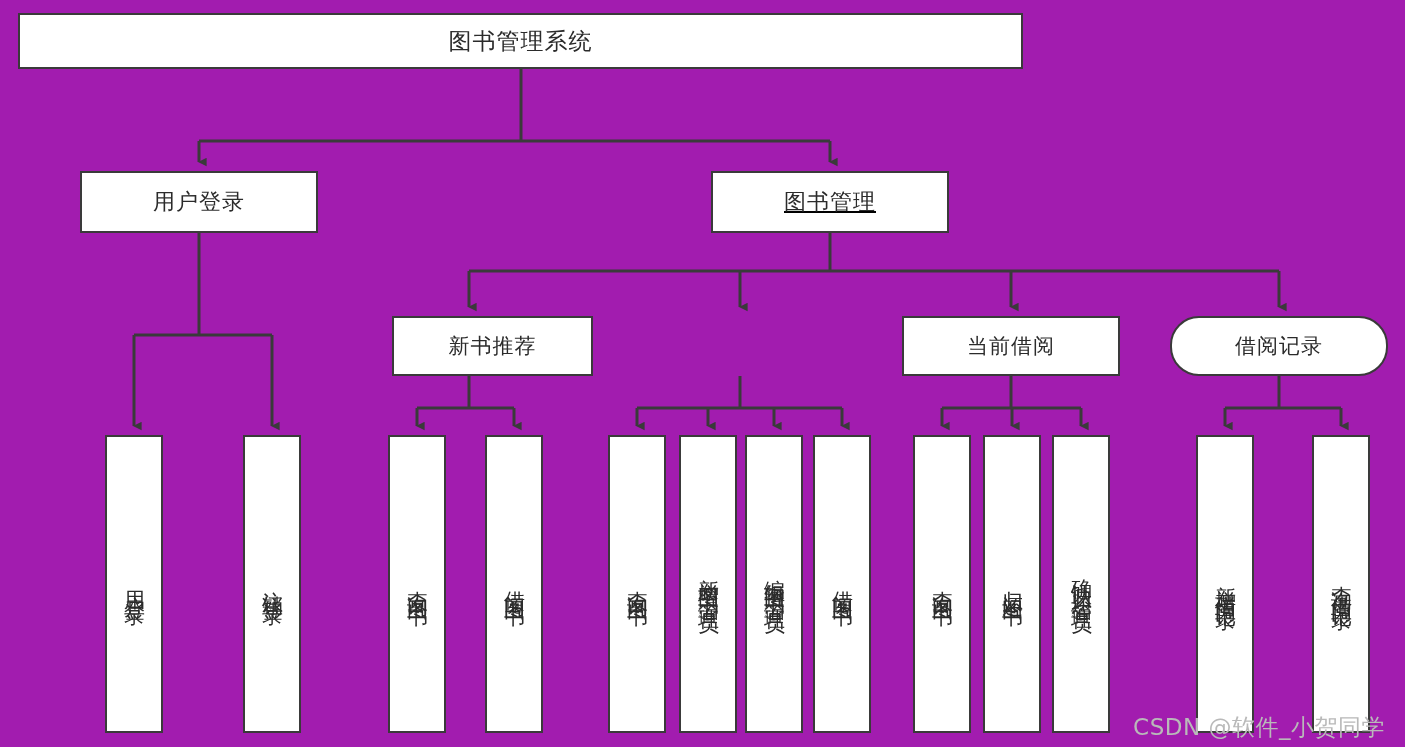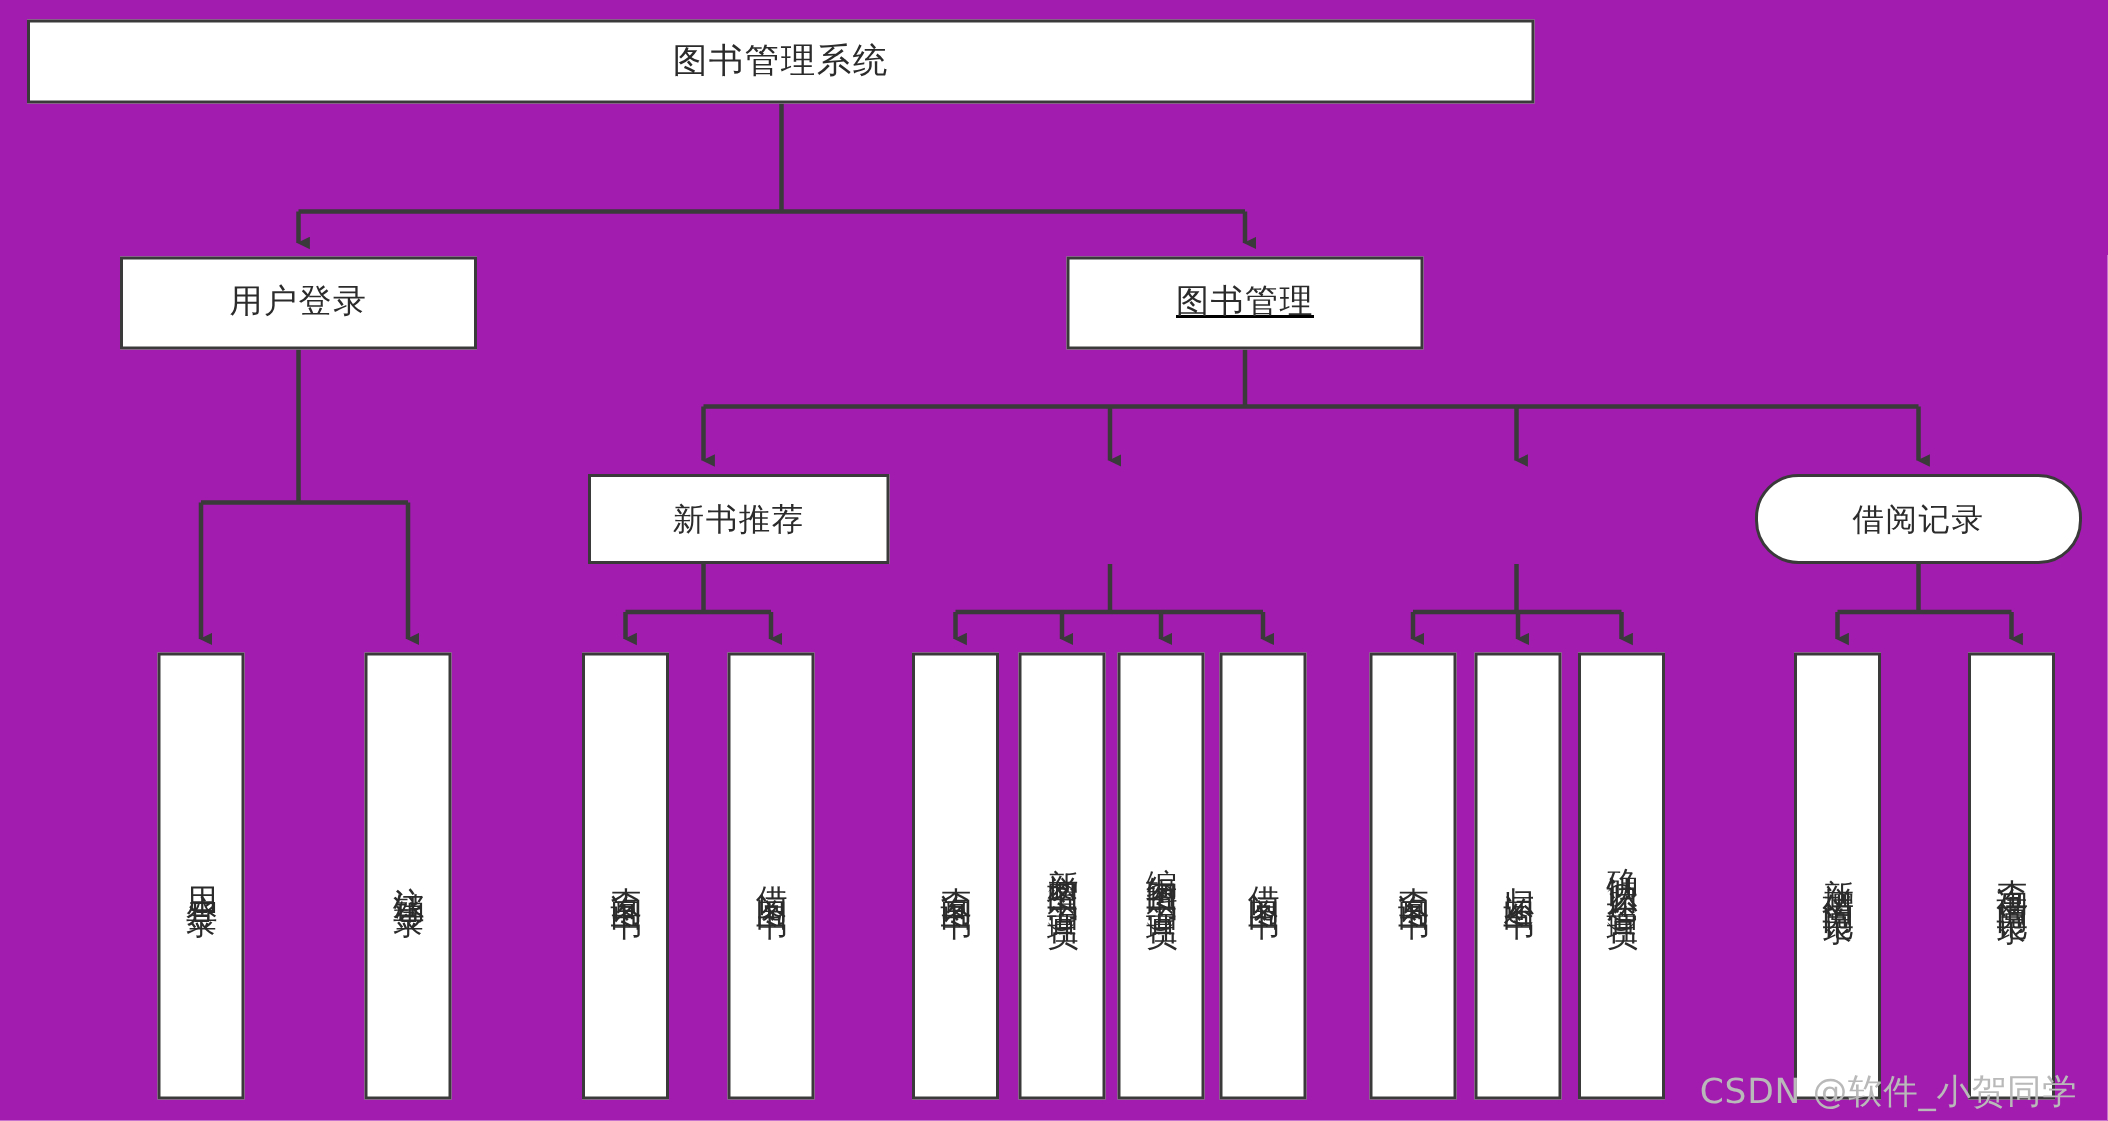--- a/index.html
+++ b/index.html
@@ -129,20 +129,23 @@
   <div class="node-box lvl1" style="left: 80px; top: 171px; width: 238px; height: 62px; border-color: rgb(58, 58, 58); background: rgb(255, 255, 255);">
     <span class="node-label" style="color: rgb(43, 43, 43);">用户登录</span>
   </div>
   <div class="node-box lvl1" style="left: 711px; top: 171px; width: 238px; height: 62px; border-color: rgb(58, 58, 58); background: rgb(255, 255, 255); text-decoration: underline;">
     <span class="node-label" style="color: rgb(43, 43, 43);">图书管理</span>
   </div>
 
   <div class="node-box lvl2" style="left: 360px; top: 316px; width: 201px; height: 60px; border-color: rgb(58, 58, 58); background: rgb(255, 255, 255); margin-left: 32px;">
     <span class="node-label" style="color: rgb(43, 43, 43);">新书推荐</span>
   </div>
+  <div class="node-box lvl2" style="left: 902px; top: 316px; width: 218px; height: 60px; border-color: rgb(58, 58, 58); background: rgb(255, 255, 255);">
+    <span class="node-label" style="color: rgb(43, 43, 43);">当前借阅</span>
+  </div>
   <div class="node-box lvl2" style="left: 1170px; top: 316px; width: 218px; height: 60px; border-color: rgb(58, 58, 58); background: rgb(255, 255, 255); border-radius: 29px;">
     <span class="node-label" style="color: rgb(43, 43, 43);">借阅记录</span>
   </div>
 
   <div class="node-box leaf" style="left: 105px; top: 435px; width: 58px; height: 298px; border-color: rgb(58, 58, 58); background: rgb(255, 255, 255);">
     <span class="node-label vertical" style="color: rgb(43, 43, 43);">用户登录</span>
   </div>
   <div class="node-box leaf" style="left: 243px; top: 435px; width: 58px; height: 298px; border-color: rgb(58, 58, 58); background: rgb(255, 255, 255);">
     <span class="node-label vertical" style="color: rgb(43, 43, 43);">注销登录</span>
   </div>

